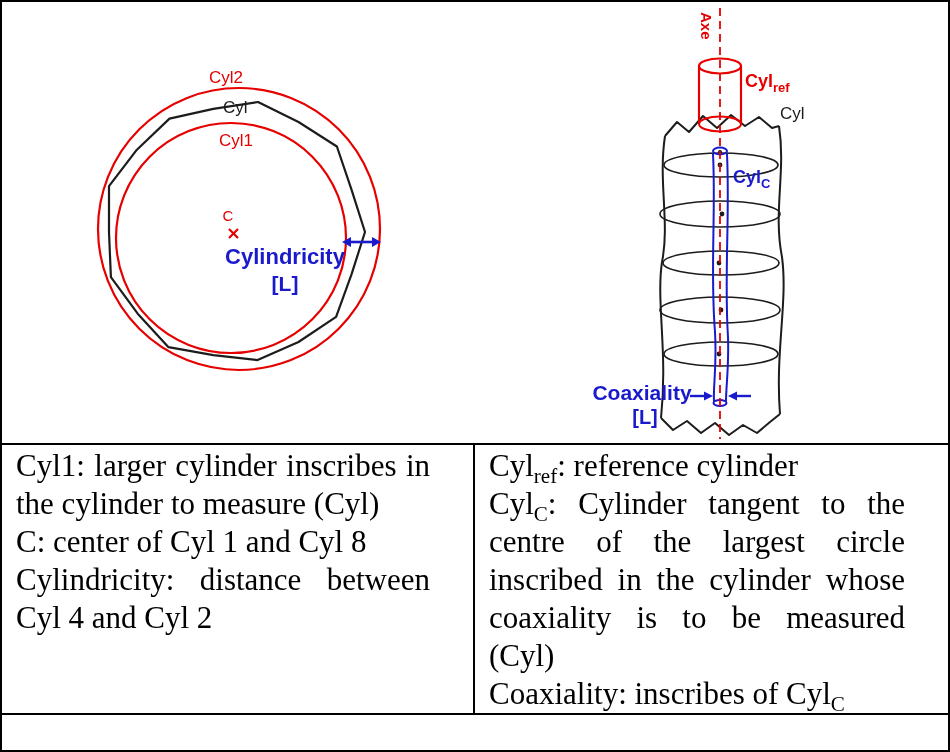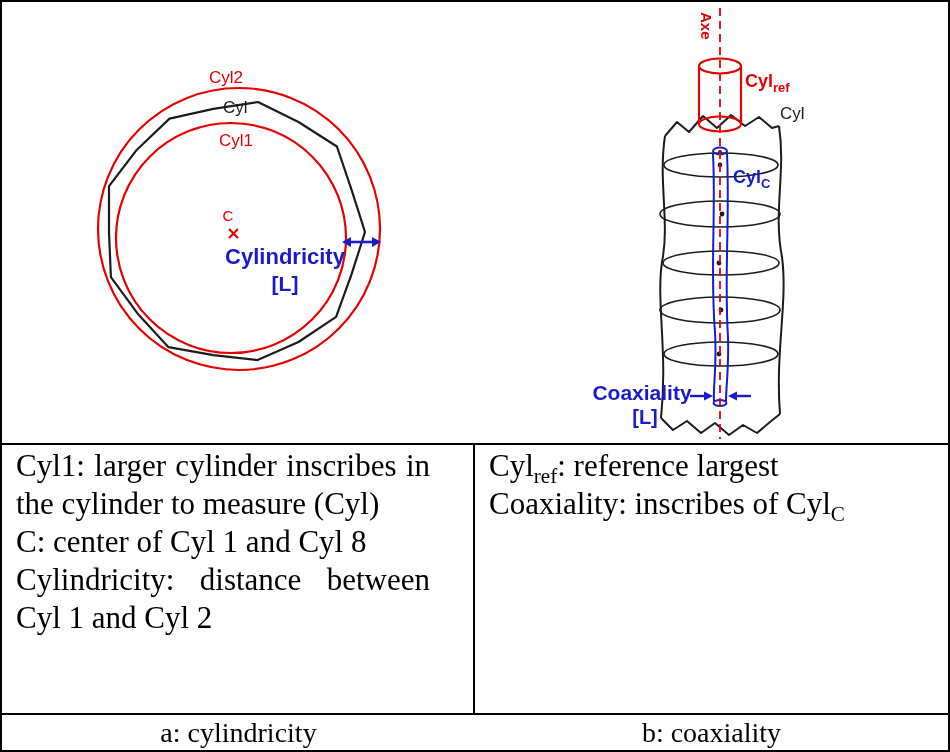--- a/index.html
+++ b/index.html
@@ -132,26 +132,23 @@
         <text class="tb" x="165" y="398" font-size="21" text-anchor="middle">Coaxiality</text>
         <text class="tb" x="168" y="422" font-size="20" text-anchor="middle">[L]</text>
       </svg>
     </div>
   </div>
 
   <div class="defs-row">
     <div class="def-cell left">
         <p class="def-line"><span>Cyl1: larger cylinder inscribes in the cylinder to measure (Cyl)</span></p>
         <p class="def-line"><span>C: center of Cyl 1 and Cyl 8</span></p>
-        <p class="def-line"><span>Cylindricity: distance between Cyl 1 and Cyl 2</span></p>
+        <p class="def-line"><span>Cylindricity: distance between Cyl 4 and Cyl 2</span></p>
       </div>
     <div class="def-cell">
-        <p class="def-line"><span>Cyl</span><sub>ref</sub><span>: reference largest</span></p>
+        <p class="def-line"><span>Cyl</span><sub>ref</sub><span>: reference cylinder</span></p>
+        <p class="def-line"><span>Cyl</span><sub>C</sub><span>: Cylinder tangent to the centre of the largest circle inscribed in the cylinder whose coaxiality is to be measured (Cyl)</span></p>
         <p class="def-line"><span>Coaxiality: inscribes of Cyl</span><sub>C</sub></p>
       </div>
   </div>
 
-  <div class="captions-row">
-    <div class="caption">a: cylindricity</div>
-    <div class="caption">b: coaxiality</div>
-  </div>
 
 </div>
 
 </body></html>

